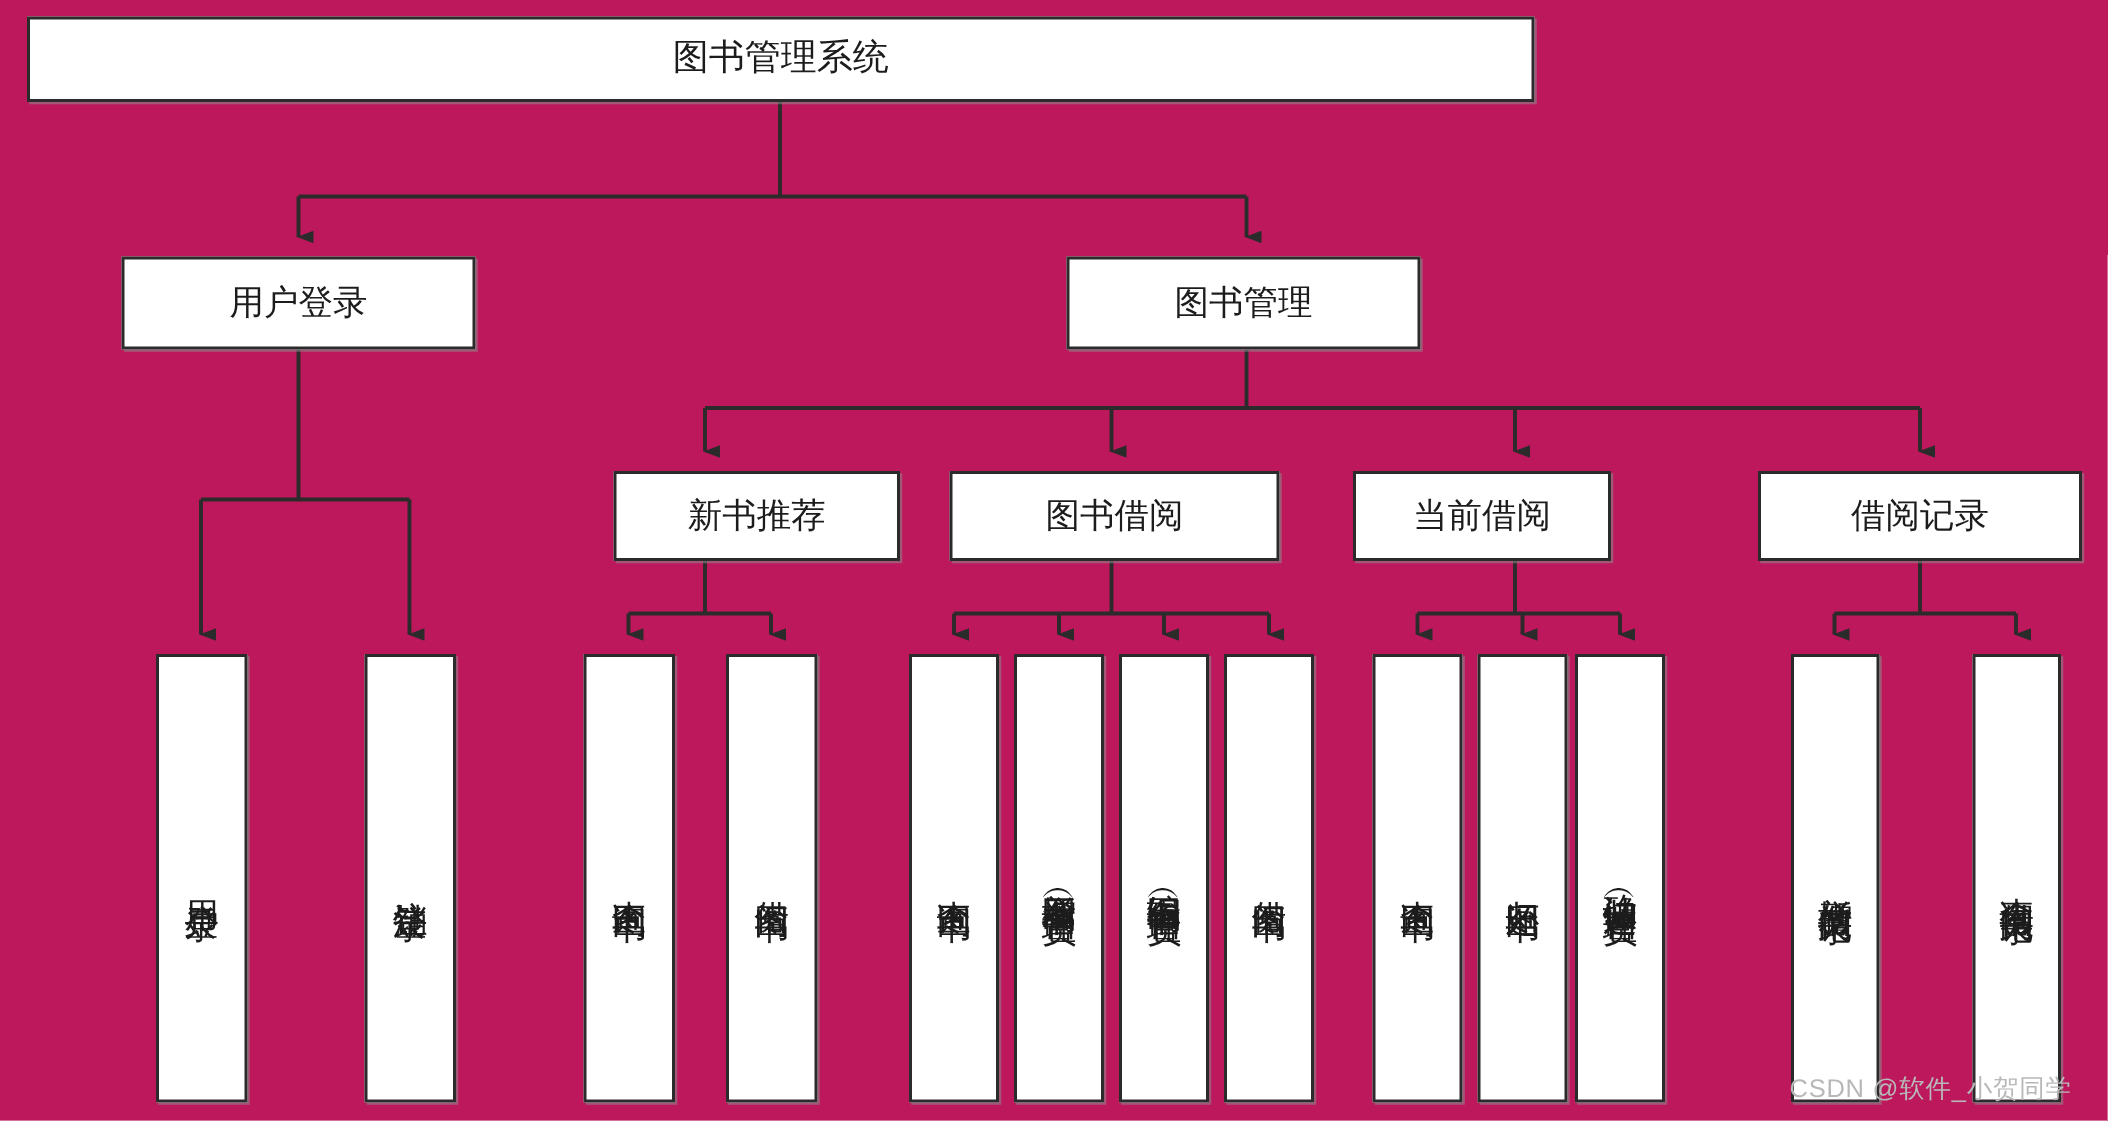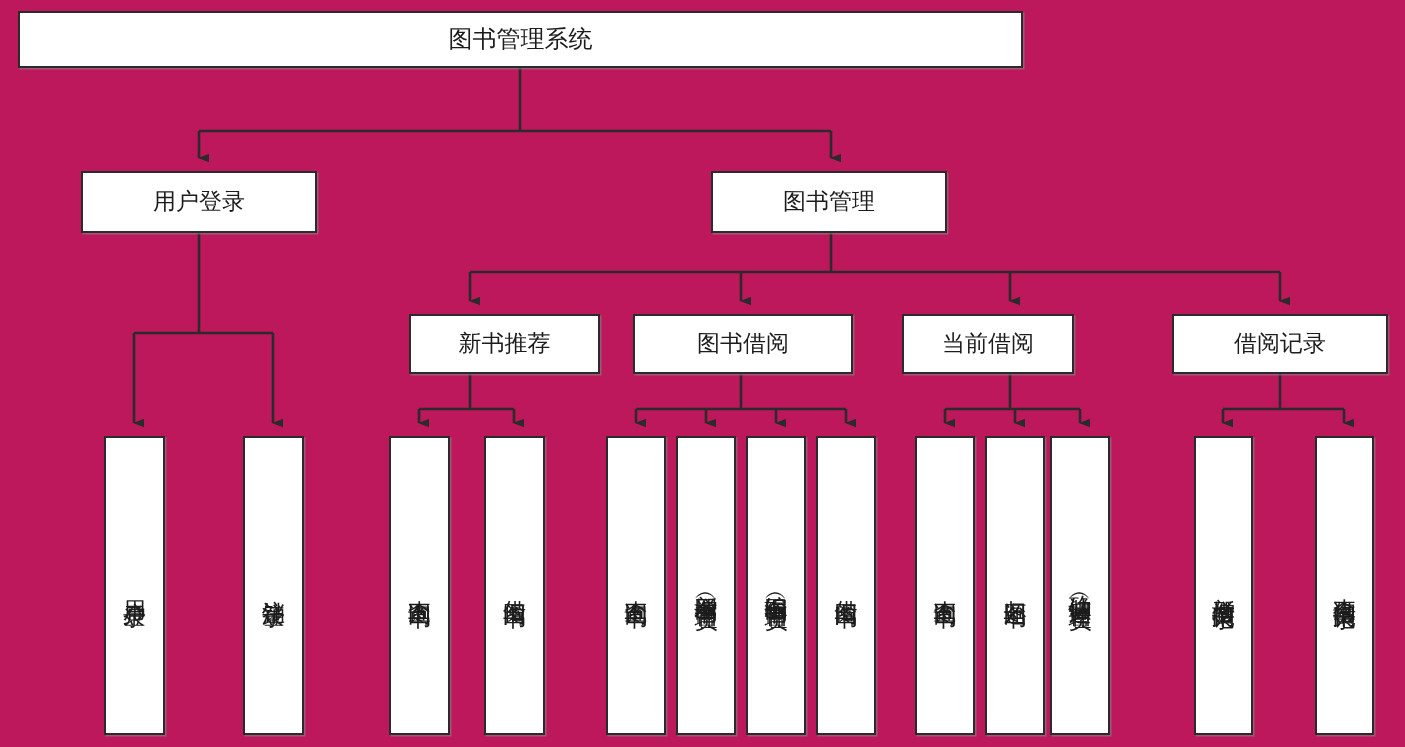--- a/index.html
+++ b/index.html
@@ -181,14 +181,15 @@
     <span class="node-label v-label">确认归还（管理员）</span>
   </div>
 
   <div class="node-box" style="left:1194px; top:436px; width:59px; height:299px;">
     <span class="node-label v-label">新增借阅记录</span>
   </div>
   <div class="node-box" style="left:1315px; top:436px; width:59px; height:299px;">
     <span class="node-label v-label">查询借阅记录</span>
   </div>
 
+  <div class="watermark" style="left:1193px; top:714px;">CSDN @软件_小贺同学</div>
 
 </div>
 
 </body></html>

